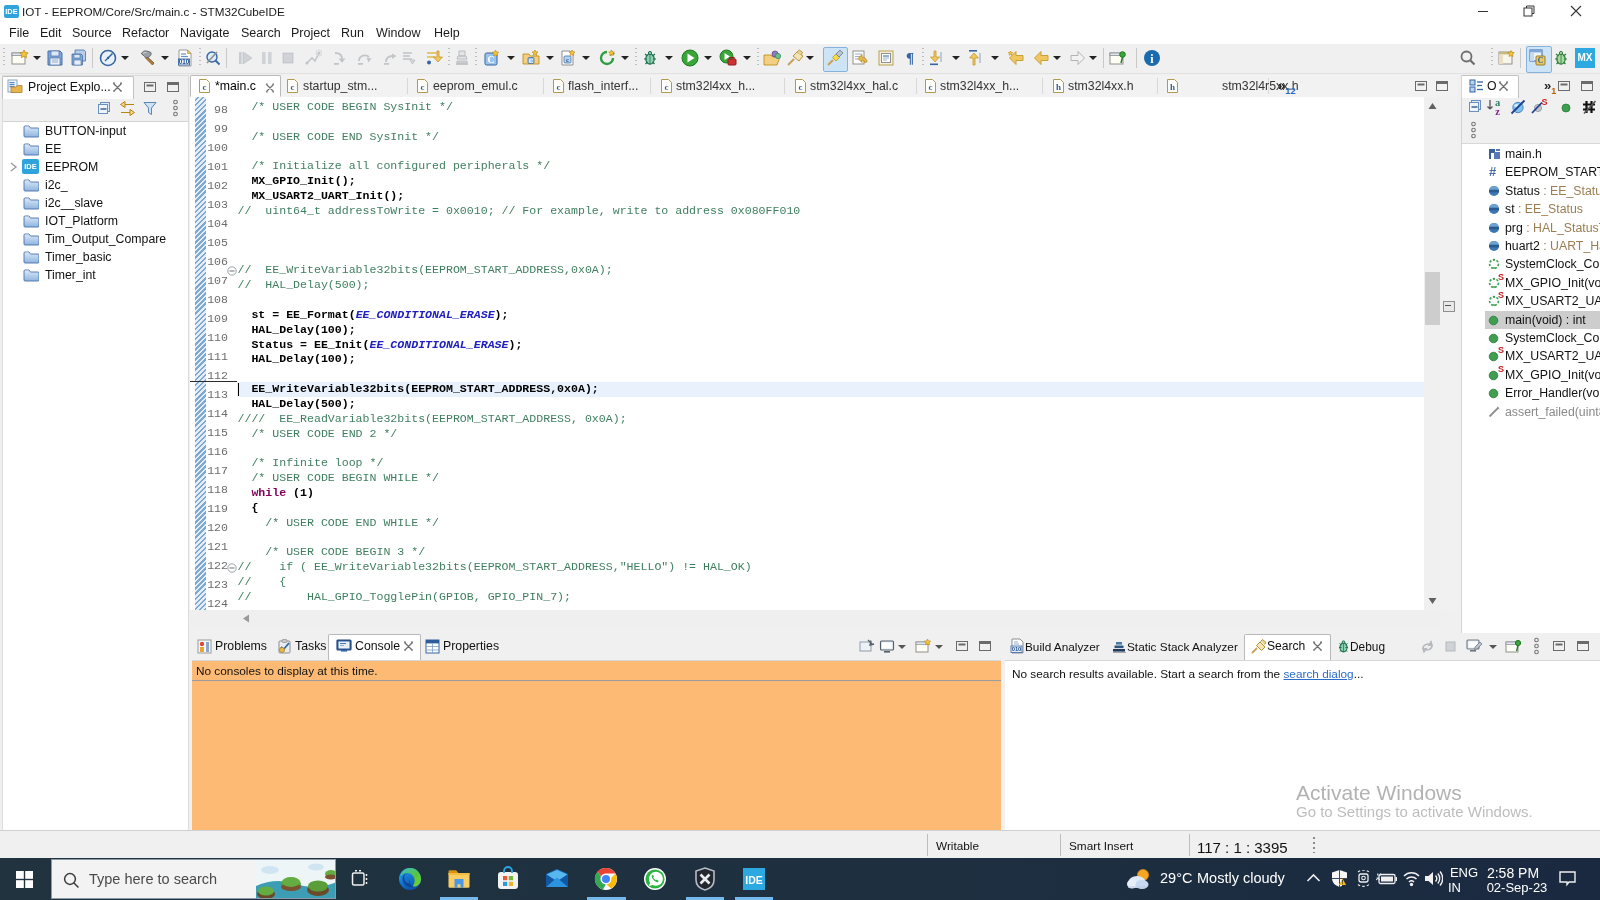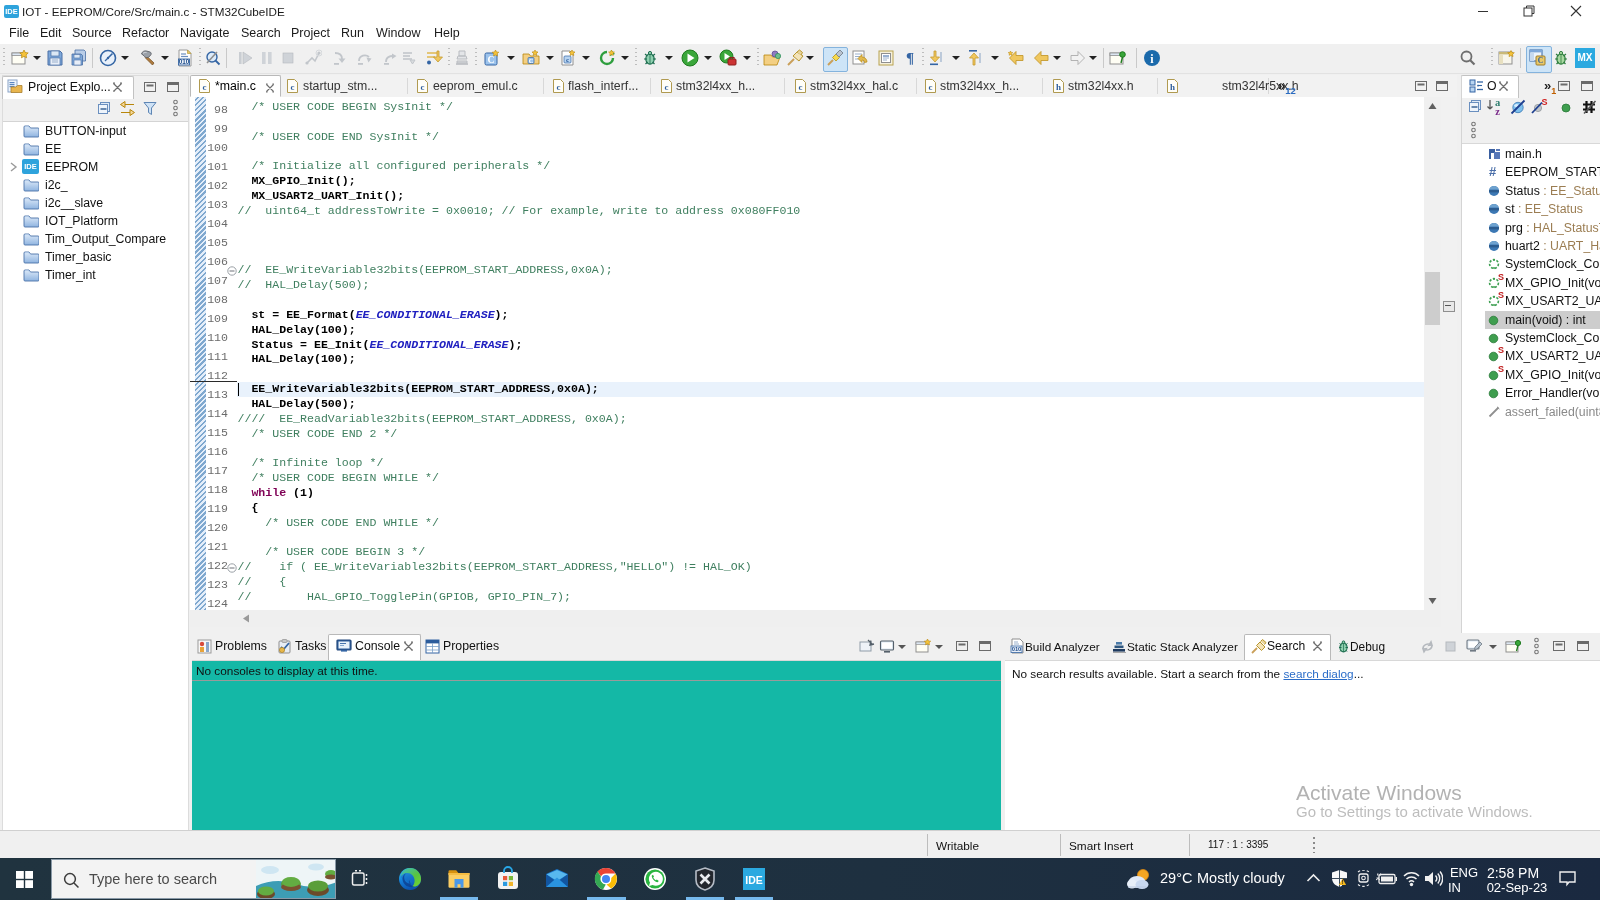--- a/index.html
+++ b/index.html
@@ -727,21 +727,21 @@
         <circle cx="5.5" cy="5.5" r="4.3" fill="none" stroke="#2a7a38" stroke-width="0.8"></circle>
       </svg>
   <div class="abs rowtext" style="left:43px;top:311.2px;color:#111;">Error_Handler(void) : void</div>
   <svg class="abs" style="left:26px;top:330.6px" width="12" height="12" viewBox="0 0 12 12">
         <line x1="10.5" y1="1.5" x2="1.5" y2="10.5" stroke="#8f8f8f" stroke-width="1.8"></line>
         <line x1="9" y1="0.8" x2="11.4" y2="3" stroke="#8f8f8f" stroke-width="1"></line>
       </svg>
   <div class="abs rowtext" style="left:43px;top:329.6px;color:#8a8a8a;">assert_failed(uint8_t*, uint32</div>
 </div>
 
-<div class="abs" id="console" style="left:192px;top:633px;width:809px;height:197px;background:#14b8a6;">
+<div class="abs" id="console" style="left:192px;top:633px;width:809px;height:197px;background:#fdba74;">
   <div class="abs panel-h" style="left:0;top:0;width:809px;height:27px;border-bottom:1px solid #d8d8d8;"></div>
   <svg class="abs" style="left:5px;top:6px" width="15" height="15" viewBox="0 0 15 15">
         <rect x="1" y="1" width="13" height="13" fill="#f8f8f8" stroke="#9a9a9a"></rect>
         <circle cx="5" cy="5" r="2.2" fill="#d84a3a"></circle>
         <rect x="3" y="8" width="4" height="5" fill="#e8a33a"></rect>
         <rect x="9" y="3" width="3" height="10" fill="#8aa8cc"></rect>
       </svg>
   <div class="abs rowtext" style="left:23px;top:6px;">Problems</div>
   <svg class="abs" style="left:85px;top:6px" width="15" height="15" viewBox="0 0 15 15">
         <rect x="2" y="2" width="11" height="12" rx="1" fill="#e8edf4" stroke="#8f8f8f"></rect>
@@ -869,21 +869,21 @@
   <div class="abs" style="left:291px;top:142px;font-size:21px;color:#b2b2b2;margin-top:6px;">Activate Windows</div>
   <div class="abs" style="left:291px;top:170px;font-size:15px;color:#bdbdbd;">Go to Settings to activate Windows.</div>
 </div>
 
 <div class="abs" style="left:0;top:830px;width:1600px;height:28px;background:#f0f0f0;border-top:1px solid #d0d0d0;">
   <div class="abs" style="left:927px;top:3px;width:1px;height:22px;background:#bdbdbd;"></div>
   <div class="abs" style="left:936px;top:8px;font-size:11.8px;color:#111;">Writable</div>
   <div class="abs" style="left:1060px;top:3px;width:1px;height:22px;background:#bdbdbd;"></div>
   <div class="abs" style="left:1069px;top:8px;font-size:11.8px;color:#111;">Smart Insert</div>
   <div class="abs" style="left:1189px;top:3px;width:1px;height:22px;background:#bdbdbd;"></div>
-  <div class="abs" style="left:1197px;top:8px;font-size:10px;color:#111;margin-left:11px;">117 : 1 : 3395</div>
+  <div class="abs" style="left:1197px;top:8px;font-size:15px;color:#111;">117 : 1 : 3395</div>
   <div class="abs" style="left:1313px;top:6px;width:3px;height:16px;background:repeating-linear-gradient(to bottom,#8a8a8a 0 2px,transparent 2px 5px);width:2px;"></div>
 </div>
 
 <div class="abs" id="taskbar" style="left:0;top:858px;width:1600px;height:42px;background:linear-gradient(90deg,#20333f 0%,#1e3040 55%,#1a2940 100%);">
 
   <svg class="abs" style="left:16px;top:13px" width="17" height="17" viewBox="0 0 17 17">
         <rect x="0" y="0" width="7.8" height="7.8" fill="#fff"></rect>
         <rect x="9.2" y="0" width="7.8" height="7.8" fill="#fff"></rect>
         <rect x="0" y="9.2" width="7.8" height="7.8" fill="#fff"></rect>
         <rect x="9.2" y="9.2" width="7.8" height="7.8" fill="#fff"></rect>

